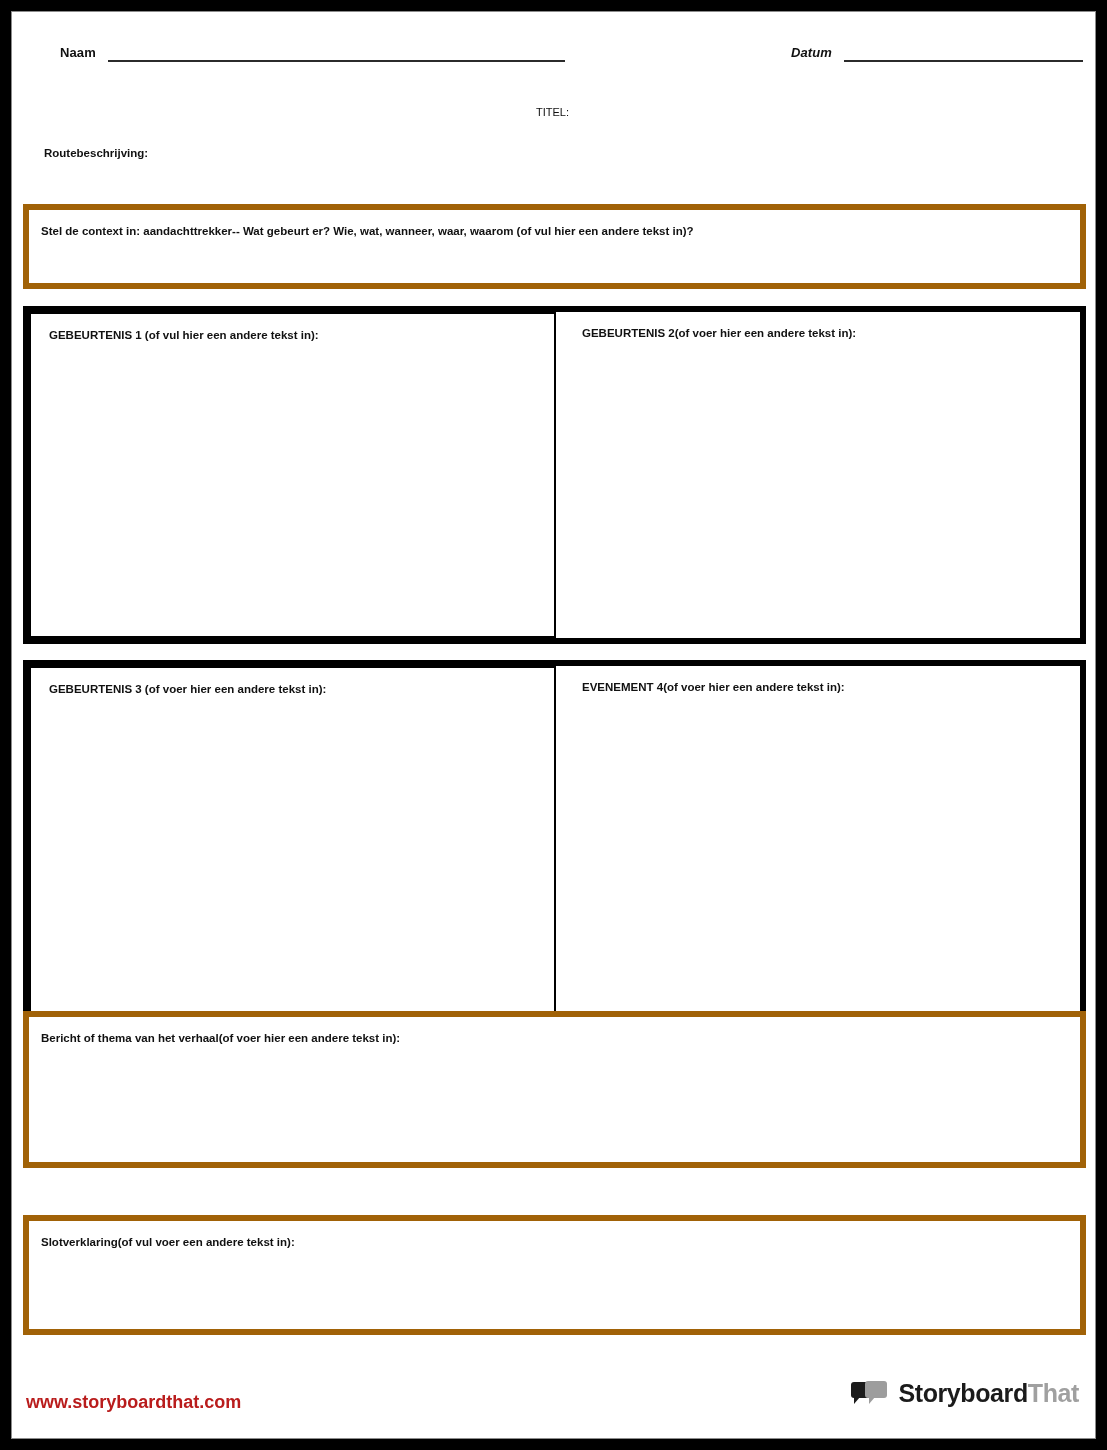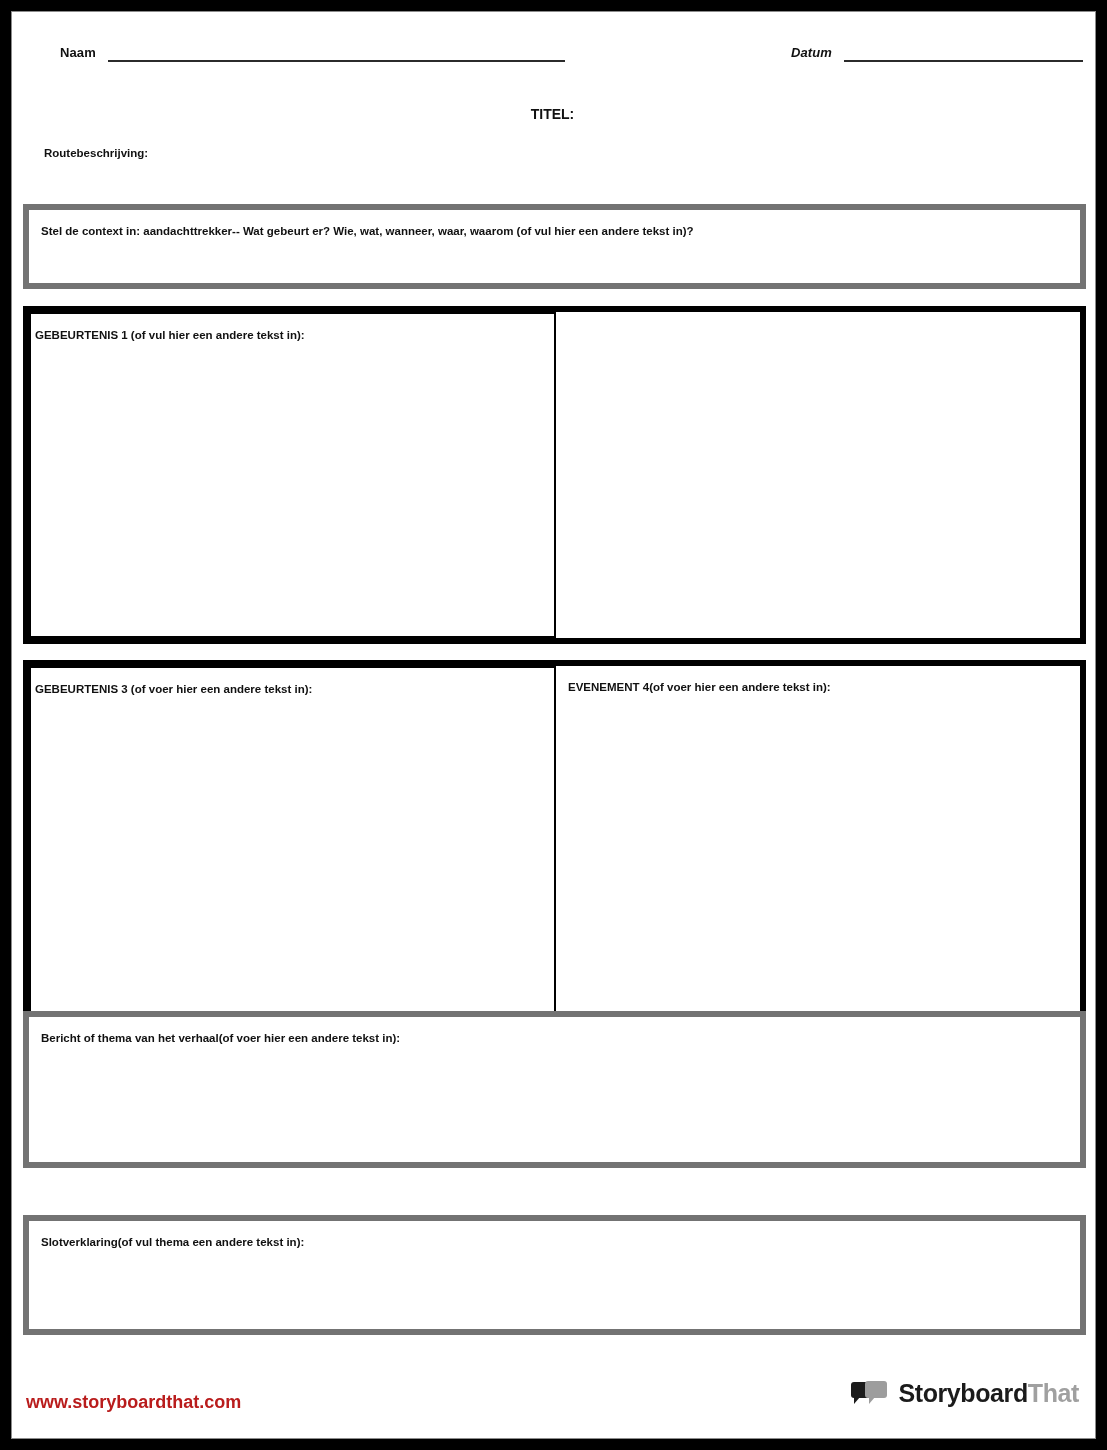--- a/index.html
+++ b/index.html
@@ -63,42 +63,42 @@
   .field-name .field-rule { width: 457px; }
   .field-date  { left: 779px; top: 32px; font-style: italic; }
   .field-date .field-rule { width: 239px; }
 
   .title-line {
     position: absolute;
     left: 0;
     top: 94px;
     width: 100%;
     text-align: center;
-    font-size: 14px;
-    font-weight: bold;
+    font-size: 11px;
+    font-weight: normal;
     color: #111111;
   }
   .title-line .title-text { margin-left: -2px; }
 
   .directions-line {
     position: absolute;
     left: 22px;
     top: 135px;
     font-size: 11.5px;
     font-weight: bold;
     color: #111111;
     padding-left: 10px;
   }
 
   
   .panel {
     position: absolute;
     box-sizing: border-box;
     background: #ffffff;
-    border: 6px solid #737373;
+    border: 6px solid #a16207;
   }
   .panel-inner {
     position: relative;
     width: 100%;
     height: 100%;
     box-sizing: border-box;
     background: #ffffff;
   }
   .panel-label {
     position: absolute;
@@ -129,21 +129,21 @@
   .cell-right {
     position: absolute;
     right: 0;
     top: 0;
     bottom: 0;
     box-sizing: border-box;
     background: #ffffff;
   }
   .cell-label {
     position: absolute;
-    left: 4px;
+    left: 18px;
     top: 15px;
     font-size: 11.5px;
     font-weight: bold;
     color: #111111;
     white-space: nowrap;
   }
 
   
   .ctx-panel    { left: 11px;  top: 192px;  width: 1063px; height: 85px; }
   .row-events-1 { left: 11px;  top: 294px;  width: 1063px; height: 338px; }
@@ -249,40 +249,43 @@
     <div class="panel ctx-panel">
       <div class="panel-inner">
         <div class="panel-label">Stel de context in: aandachttrekker-- Wat gebeurt er? Wie, wat, wanneer, waar, waarom (of vul hier een andere tekst in)?</div>
       </div>
     </div>
 
     <div class="split-row row-events-1">
       <div class="cell-left">
         <div class="cell-label">GEBEURTENIS 1 (of vul hier een andere tekst in):</div>
       </div>
+      <div class="cell-right">
+        <div class="cell-label">GEBEURTENIS 2(of voer hier een andere tekst in):</div>
+      </div>
     </div>
 
     <div class="split-row row-events-2">
       <div class="cell-left">
         <div class="cell-label">GEBEURTENIS 3 (of voer hier een andere tekst in):</div>
       </div>
       <div class="cell-right">
         <div class="cell-label">EVENEMENT 4(of voer hier een andere tekst in):</div>
       </div>
     </div>
 
     <div class="panel msg-panel">
       <div class="panel-inner">
         <div class="panel-label">Bericht of thema van het verhaal(of voer hier een andere tekst in):</div>
       </div>
     </div>
 
     <div class="panel concl-panel">
       <div class="panel-inner">
-        <div class="panel-label">Slotverklaring(of vul thema een andere tekst in):</div>
+        <div class="panel-label">Slotverklaring(of vul voer een andere tekst in):</div>
       </div>
     </div>
 
     <div class="footer">
       <div class="footer-url">www.storyboardthat.com</div>
       <div class="logo">
         <span class="logo-bubbles">
           <span class="bubble-back"></span>
           <span class="bubble-front"></span>
         </span>

